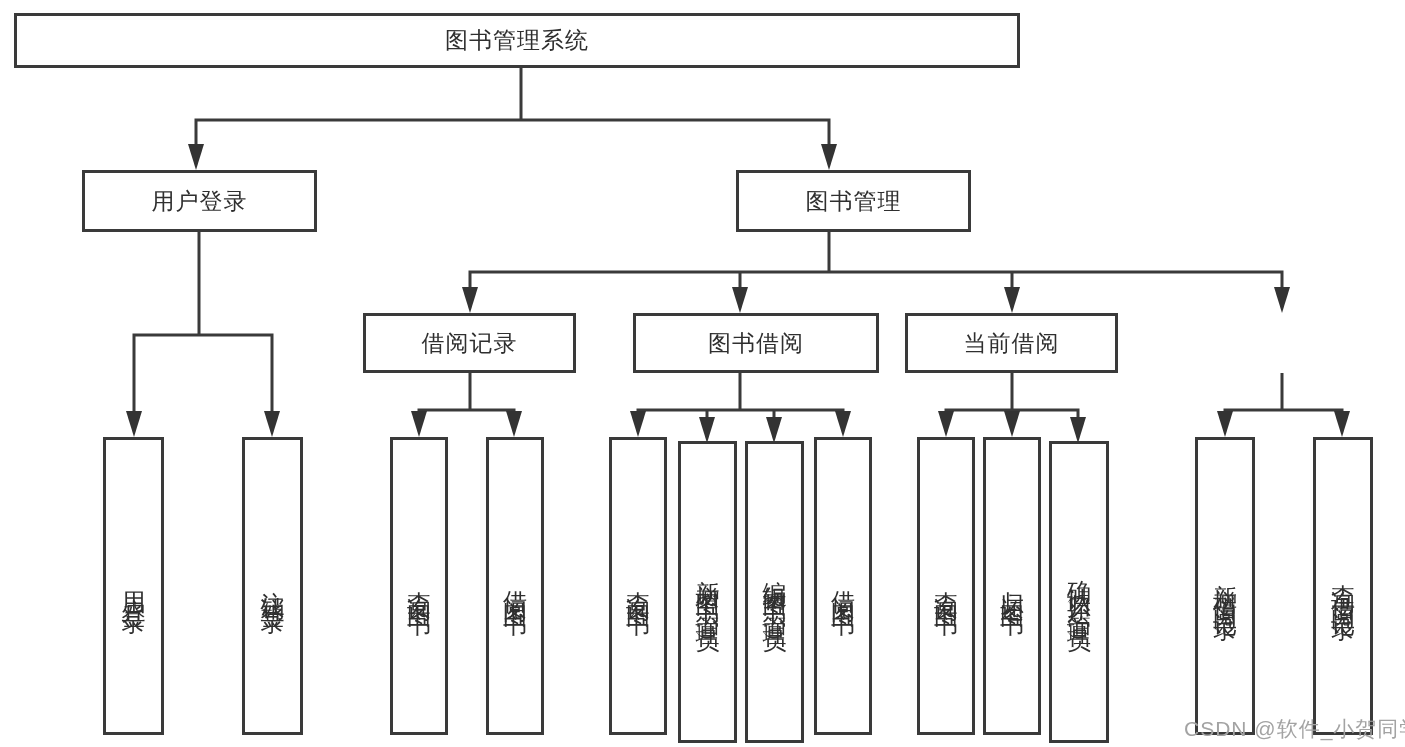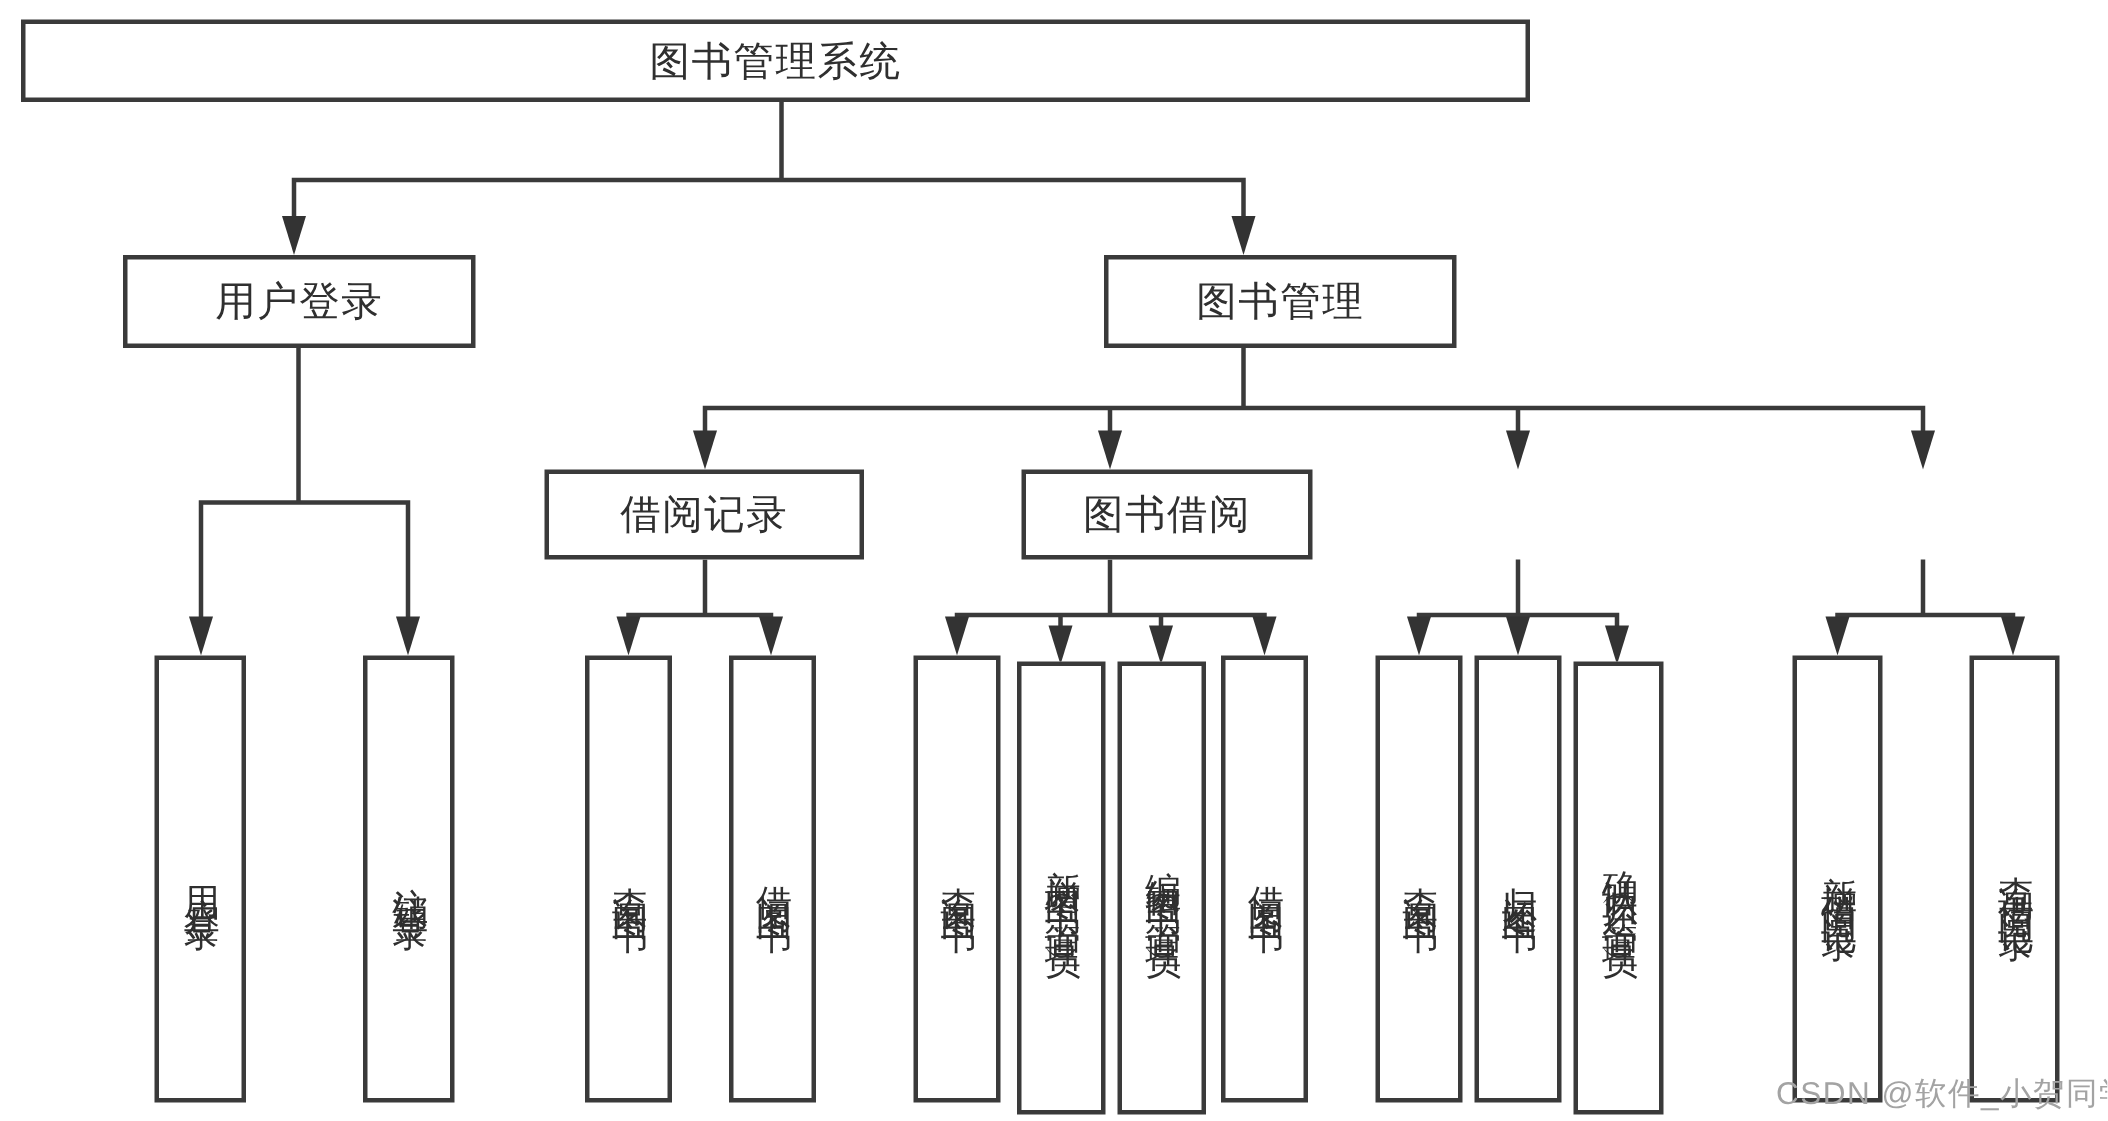--- a/index.html
+++ b/index.html
@@ -36,21 +36,21 @@
     box-sizing: border-box;
     border: 3px solid #3a3a3a;
     background: #ffffff;
     color: #2f2f2f;
     display: flex;
     align-items: center;
     justify-content: center;
     text-align: center;
   }
   .h-node {
-    font-size: 27px;
+    font-size: 23px;
     letter-spacing: 1px;
     white-space: nowrap;
   }
   .v-node {
     writing-mode: vertical-rl;
     text-orientation: mixed;
     font-size: 24px;
     letter-spacing: 7px;
     line-height: 1;
   }
@@ -127,22 +127,25 @@
   <div class="node h-node" style="left:82px; top:170px; width:235px; height:62px;">
     <span>用户登录</span>
   </div>
   <div class="node h-node" style="left:736px; top:170px; width:235px; height:62px;text-align:right;">
     <span>图书管理</span>
   </div>
 
   <div class="node h-node" style="left:363px; top:313px; width:213px; height:60px;">
     <span>借阅记录</span>
   </div>
-  <div class="node h-node" style="left:633px; top:313px; width:194px; height:60px;margin-left:48px;">
+  <div class="node h-node" style="left:633px; top:313px; width:246px; height:60px;">
     <span>图书借阅</span>
+  </div>
+  <div class="node h-node" style="left:905px; top:313px; width:213px; height:60px;">
+    <span>当前借阅</span>
   </div>
 
   <div class="node v-node" style="left:103px; top:437px; width:61px; height:298px;">
     <span>用户登录</span>
   </div>
   <div class="node v-node" style="left:242px; top:437px; width:61px; height:298px;">
     <span>注销登录</span>
   </div>
 
   <div class="node v-node" style="left:390px; top:437px; width:58px; height:298px;">

